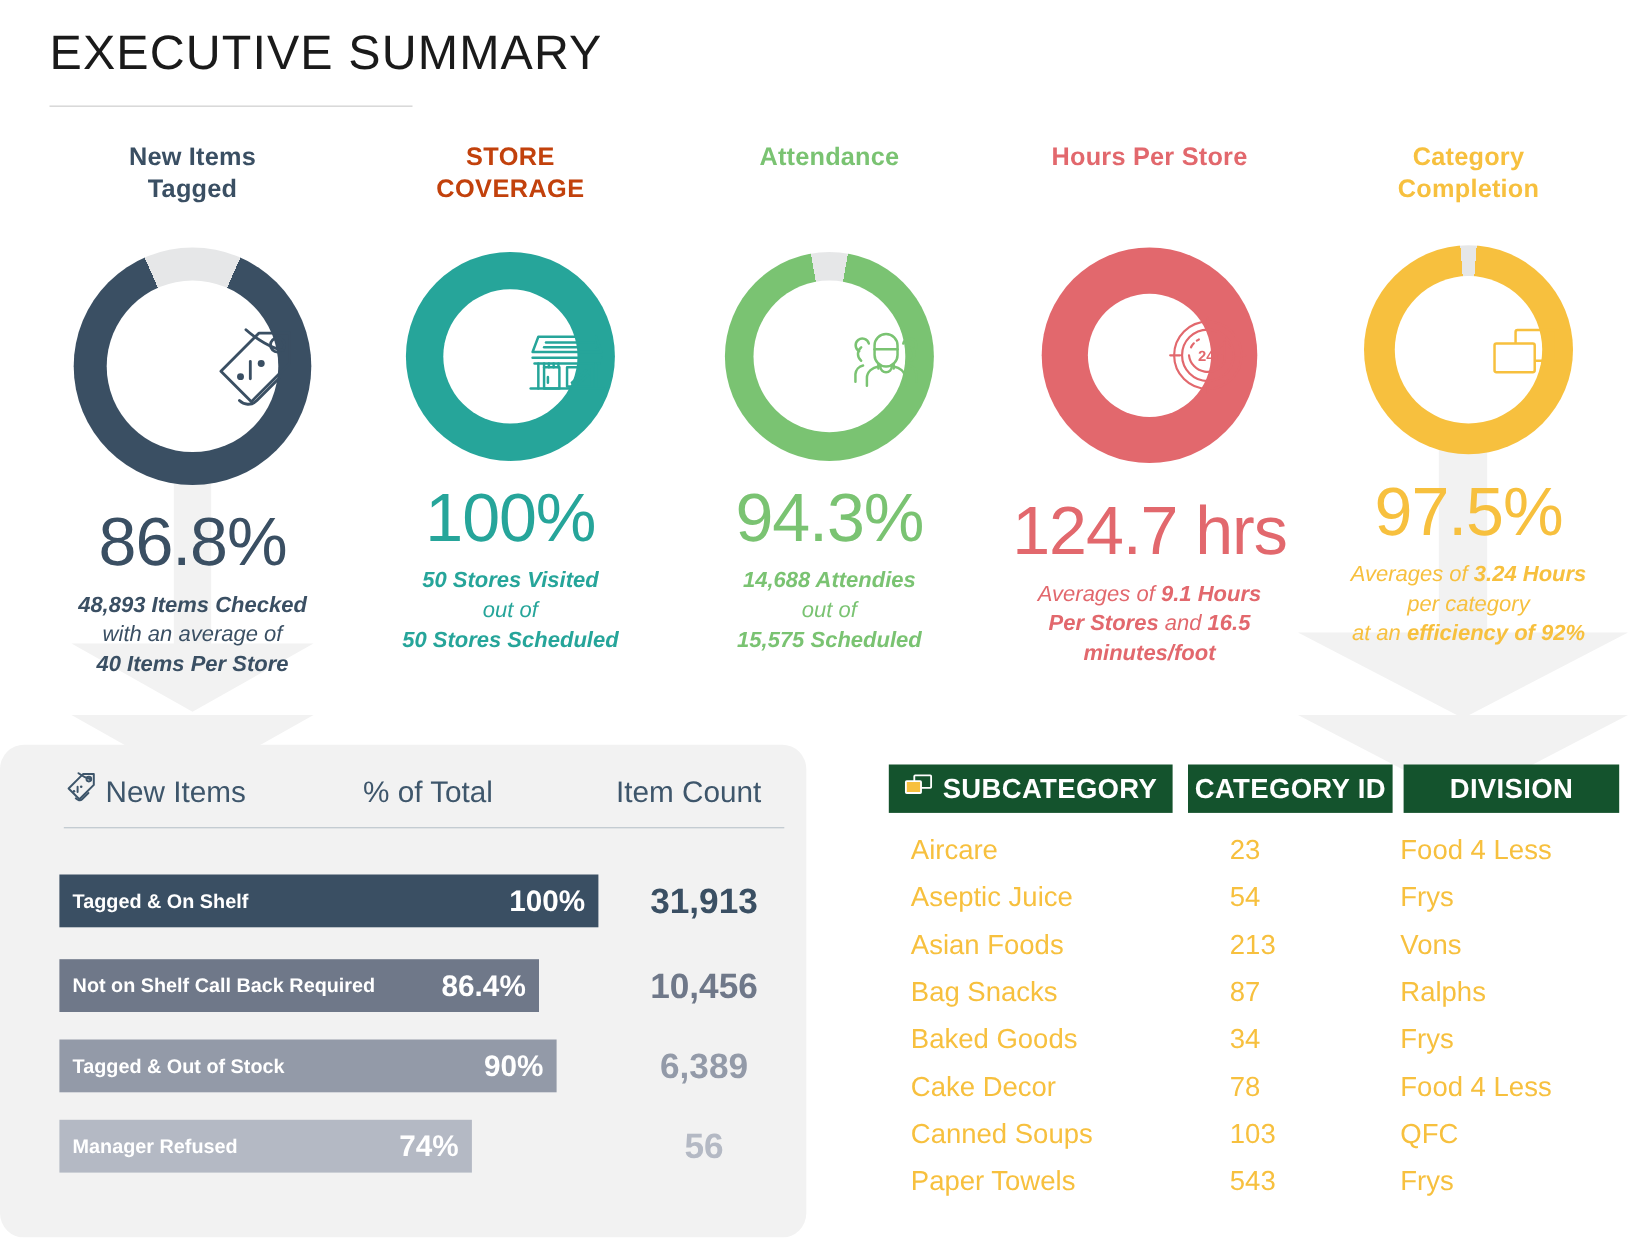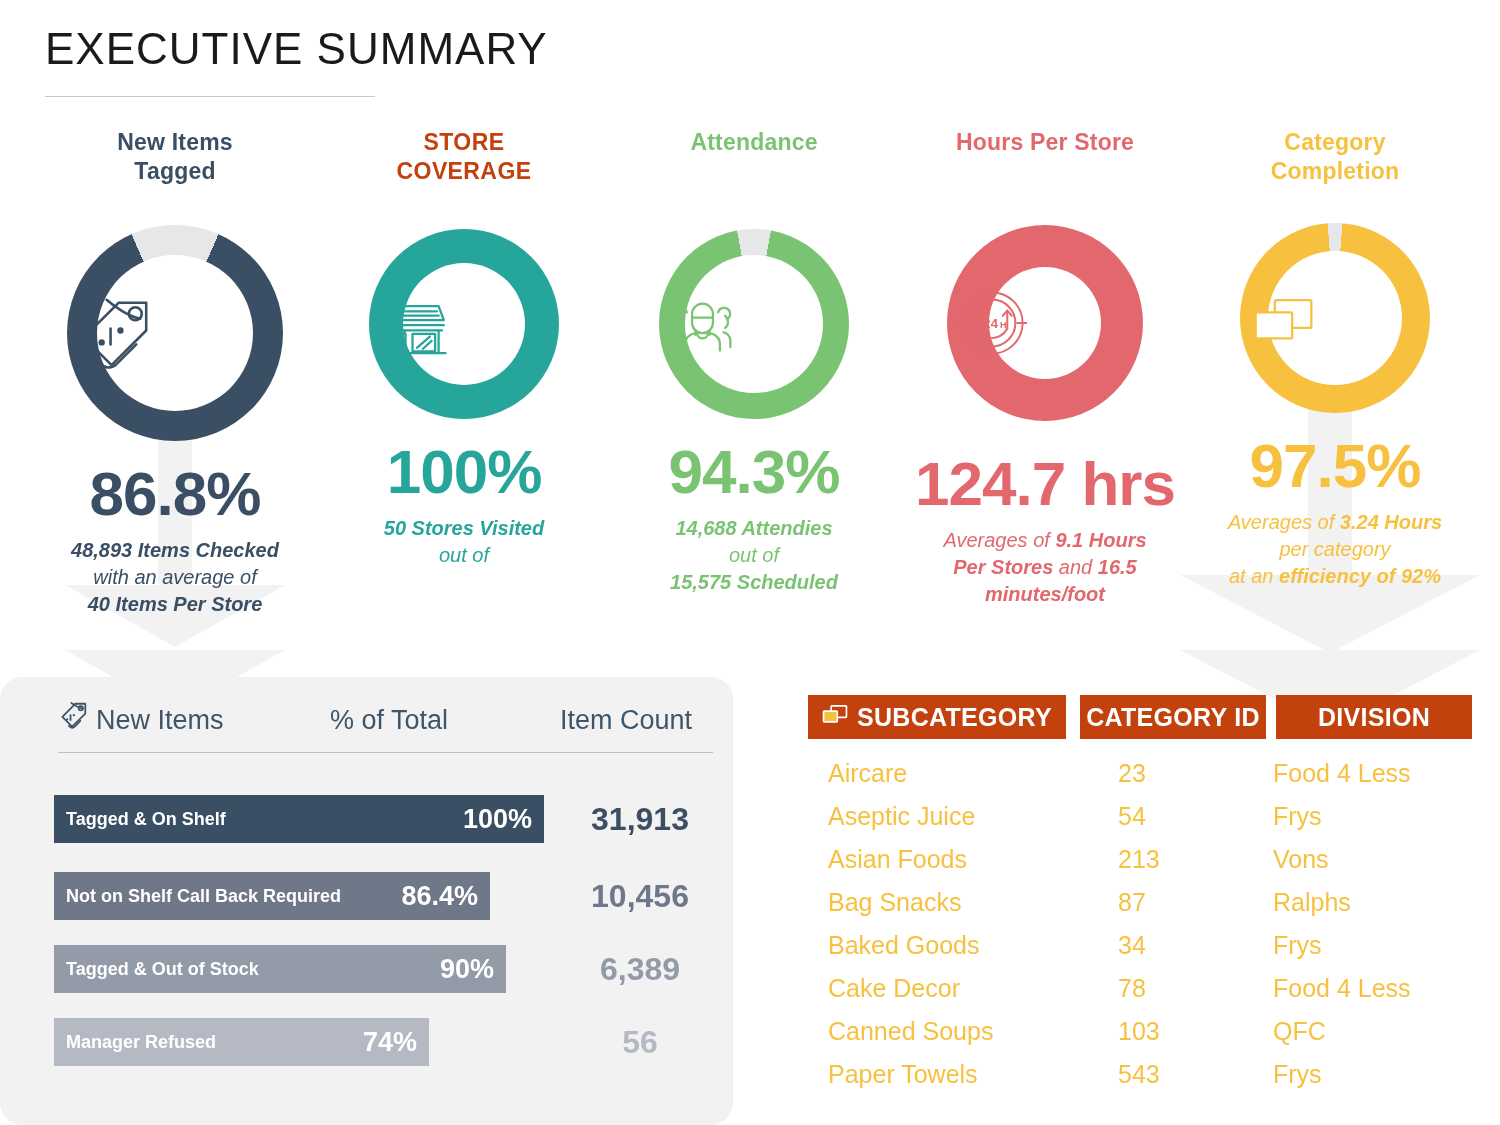--- a/index.html
+++ b/index.html
@@ -43,24 +43,24 @@
     font-size:23px; font-weight:bold; line-height:1.28; letter-spacing:.2px;
   }
   .kpi-title.upper { letter-spacing:.4px; }
   .donut-wrap { position:relative; margin:0 auto; }
   .donut { position:relative; border-radius:50%; }
   .donut .hole {
     position:absolute; border-radius:50%; background:#ffffff;
   }
   .donut-icon {
     position:absolute; left:0; top:0; width:100%; height:100%;
-    display:flex; align-items:center; justify-content:flex-start;
+    display:flex; align-items:center; justify-content:flex-end;
   }
   .kpi-value {
-    font-size:62px; font-weight:bold; letter-spacing:-1px; line-height:1;
+    font-size:62px; font-weight:normal; letter-spacing:-1px; line-height:1;
   }
   .kpi-sub { font-size:20px; font-style:italic; line-height:1.35; margin-top:12px; }
   .kpi-sub b { font-weight:bold; }
 
   
   .left-panel {
     position:absolute; left:0px; top:677px; width:733px; height:448px;
     background:#f2f2f2; border-radius:22px; z-index:2;
   }
   .lp-head { position:absolute; left:0; top:28px; width:100%; height:48px; }
@@ -79,21 +79,21 @@
     position:absolute; right:12px; font-size:27px; font-weight:bold; color:#ffffff;
   }
   .bar-count {
     position:absolute; font-size:32px; font-weight:bold; text-align:center; width:190px;
   }
 
   
   .right-table { position:absolute; left:808px; top:695px; width:660px; z-index:2; }
   .rt-head { position:absolute; top:0; left:0; width:100%; height:44px; }
   .rt-hcell {
-    position:absolute; top:0; height:44px; background:#c2410c;
+    position:absolute; top:0; height:44px; background:#14532d;
     display:flex; align-items:center; justify-content:center; gap:9px;
   }
   .rt-hcell span {
     font-size:25px; font-weight:bold; color:#ffffff; letter-spacing:.3px; white-space:nowrap;
   }
   .rt-row { position:absolute; left:0; width:100%; height:43px; }
   .rt-cell {
     position:absolute; font-size:25px; font-weight:300; color:#f7c03e; white-space:nowrap;
   }
 </style>
@@ -169,20 +169,21 @@
               <line x1="28" y1="36" x2="78" y2="36"></line>
               <line x1="26" y1="41" x2="80" y2="41"></line>
             </g>
           </svg>
         </div>
       </div>
       <div class="kpi-value" style="color:#26a59a;margin-top:22px">100%</div>
       <div class="kpi-sub" style="color:#26a59a">
         <div><b>50 Stores Visited</b></div>
         <div>out of</div>
+        <div><b>50 Stores Scheduled</b></div>
       </div>
     </div>
     <div class="kpi" style="left:615px;width:278px">
       <div class="kpi-title" style="color:#7ac372">Attendance</div>
       <div class="donut-wrap" style="width:190px;margin-top:72px">
         <div class="donut" style="width:190px;height:190px;background:conic-gradient(from 10.260000000000005deg, #7ac372 0deg 339.48deg, #e6e7e8 339.48deg 360deg)">
           <div class="hole" style="left:26px;top:26px;width:138px;height:138px"></div>
         </div>
         <div class="donut-icon">
           <svg width="87" height="87" viewBox="0 0 100 100">

